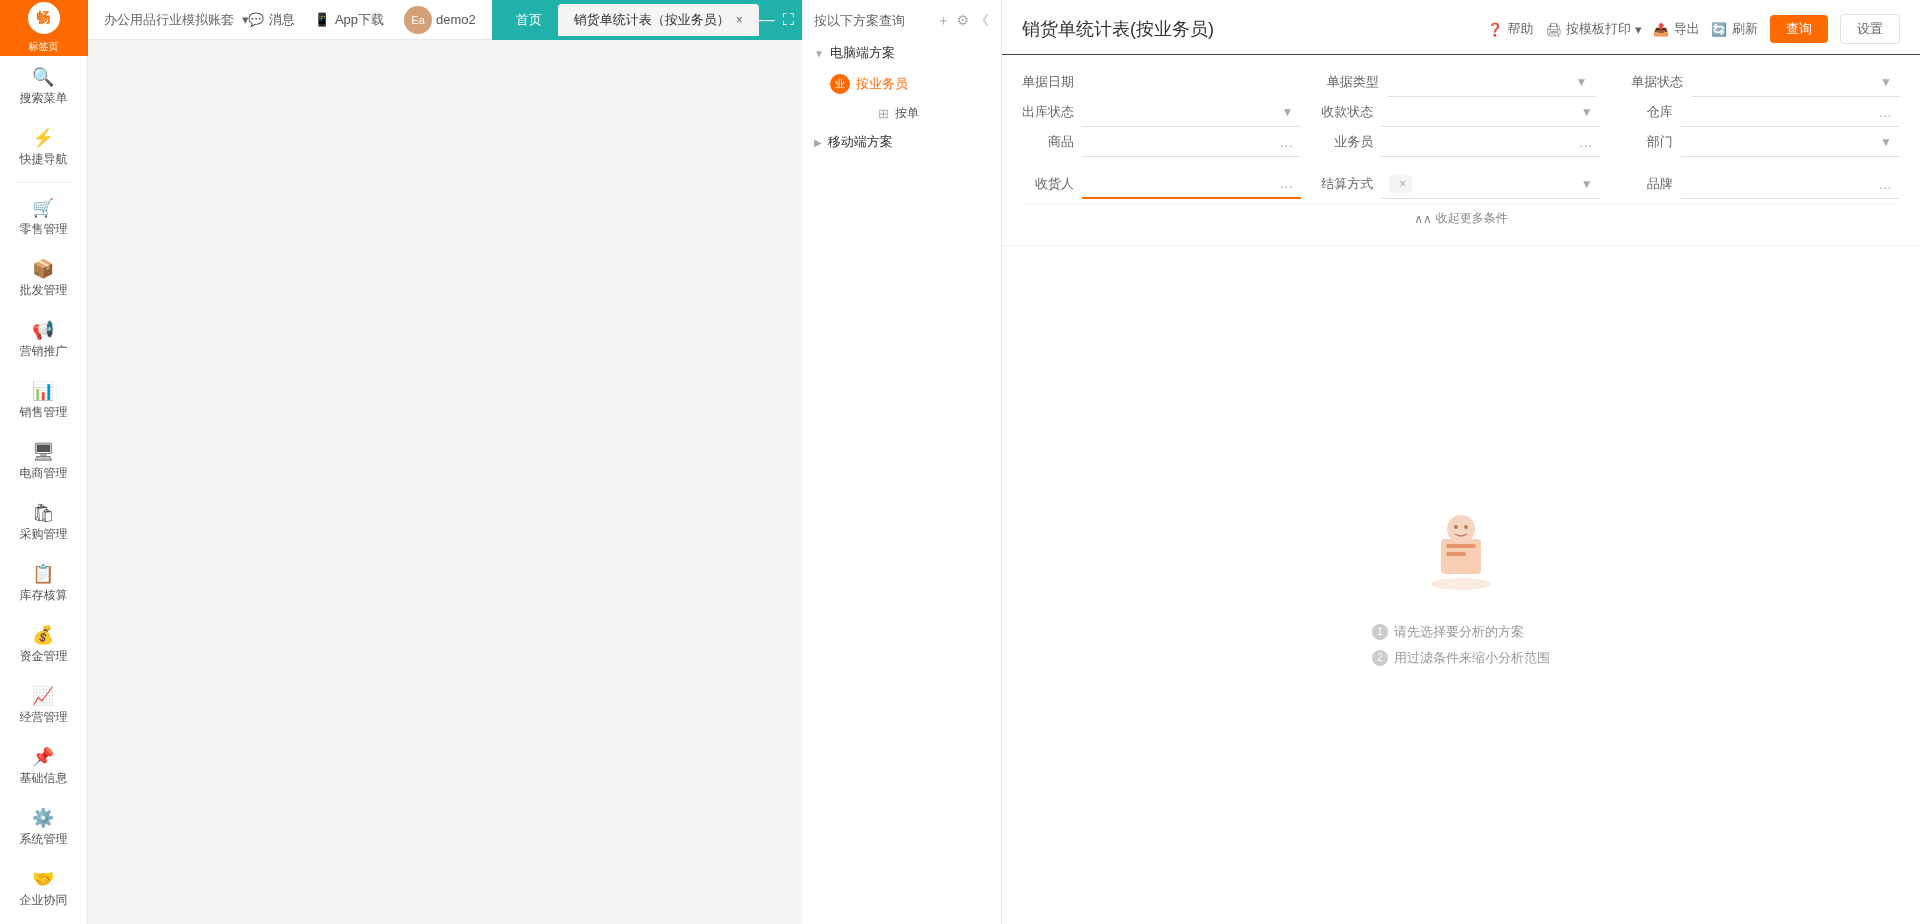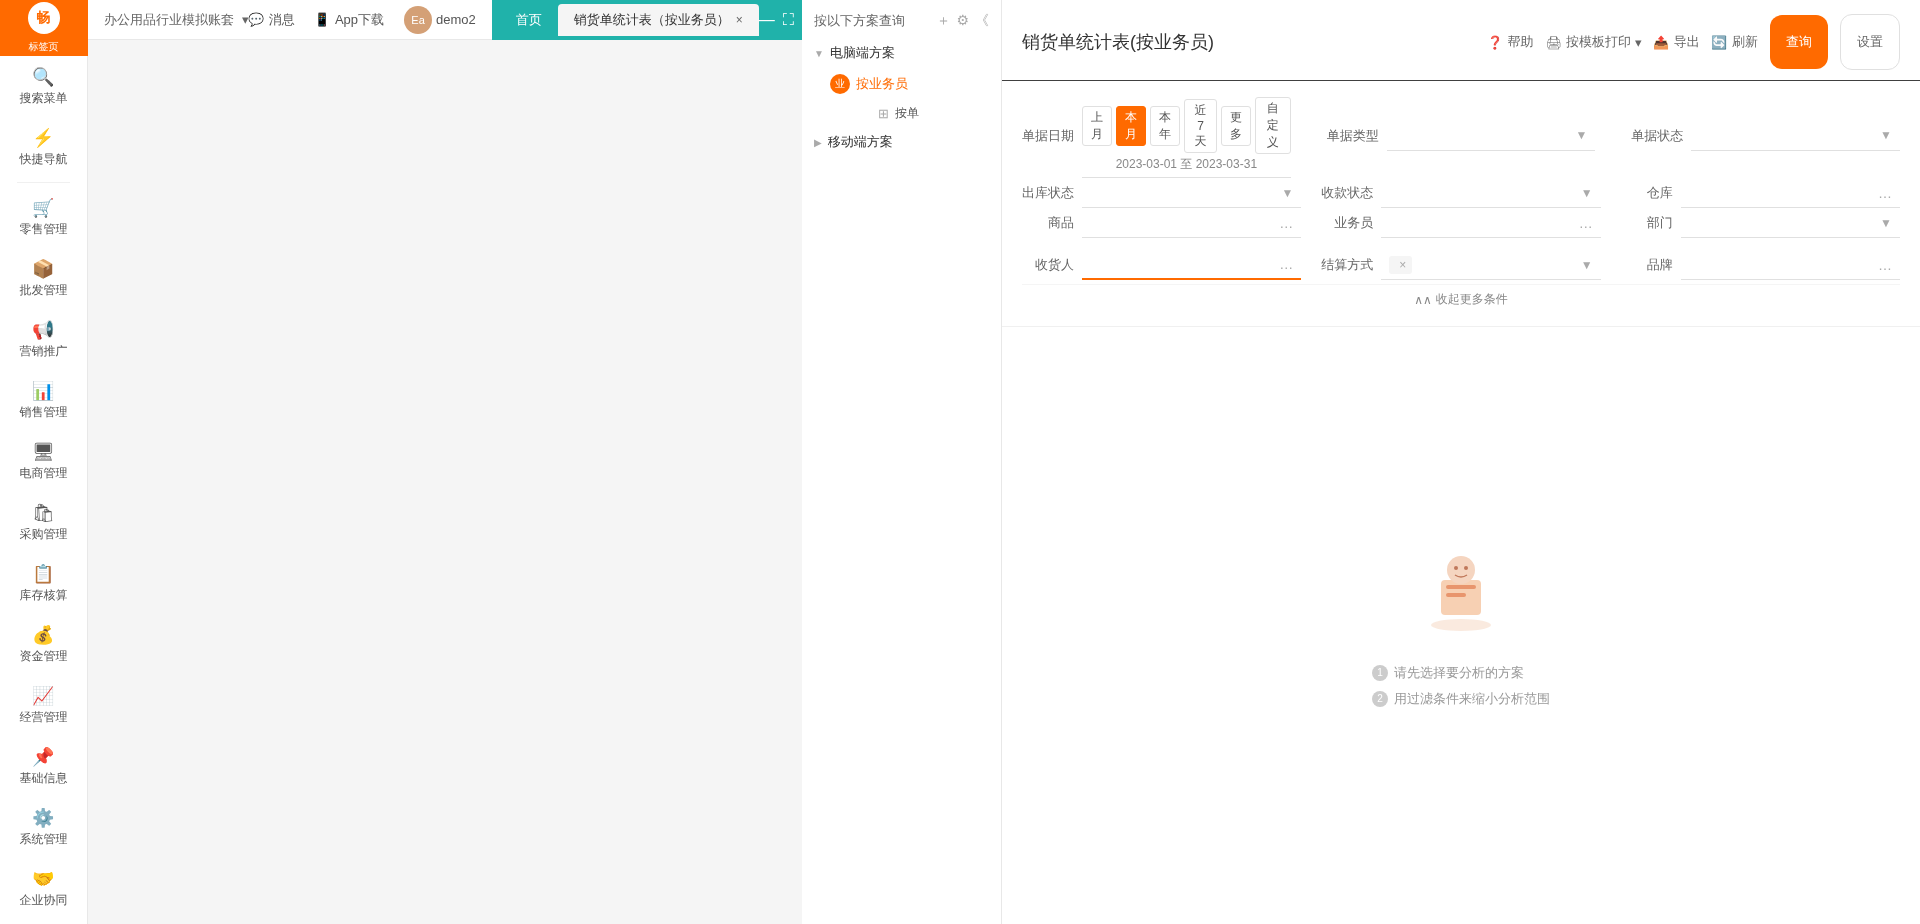--- a/index.html
+++ b/index.html
@@ -55,21 +55,21 @@
     .sub-icon { font-size: 13px; color: #aaa; }
 
     
     .right-panel { flex: 1; display: flex; flex-direction: column; background: #fff; overflow: hidden; }
 
     
     .page-header { padding: 14px 20px 10px; display: flex; align-items: center; justify-content: space-between; border-bottom: 1px solid #404040; }
     .page-title { font-size: 18px; color: #333; font-weight: 500; }
     .page-actions { display: flex; gap: 12px; align-items: center; }
     .page-action { display: flex; align-items: center; gap: 4px; cursor: pointer; color: #666; font-size: 13px; }
-    .action-btn { padding: 18px 16px; border-radius: 12px; border: none; cursor: pointer; font-size: 13px; }
+    .action-btn { padding: 5px 16px; border-radius: 4px; border: none; cursor: pointer; font-size: 13px; }
     .btn-query { background: #ff6a00; color: #fff; }
     .btn-setting { background: #fff; border: 1px solid #e0e0e0; color: #666; }
 
     
     .filter-area { padding: 12px 20px; border-bottom: 1px solid #f0f0f0; }
     .filter-label { width: 70px; color: #666; font-size: 13px; flex-shrink: 0; text-align: right; padding-right: 8px; }
     .date-btn { padding: 2px 8px; border-radius: 3px; border: 1px solid #e0e0e0; background: #fff; color: #555; font-size: 12px; cursor: pointer; }
     .date-btn.active { background: #ff6a00; color: #fff; border-color: #ff6a00; }
     .date-range { color: #888; font-size: 12px; }
     .select-arrow { color: #aaa; font-size: 12px; }
@@ -261,31 +261,20 @@
           <button class="action-btn btn-setting">设置</button>
         </div>
       </div>
 
       <div class="filter-area">
 
         <div style="display:grid; grid-template-columns: 1fr 1fr 1fr; gap: 0 36px; margin-bottom: 0;">
 
           <div class="filter-cell">
             <span class="filter-label">单据日期</span>
-            <div class="filter-content" style="flex:1; border-bottom:1px solid #e0e0e0; padding: 4px 0; display:flex; flex-direction:column; gap:2px;">
-              <div style="display:flex; align-items:center; gap:4px;">
-                <button class="date-btn">上月</button>
-                <button class="date-btn active">本月</button>
-                <button class="date-btn">本年</button>
-                <button class="date-btn">近7天</button>
-                <button class="date-btn">更多</button>
-                <button class="date-btn">自定义</button>
-              </div>
-              <div class="date-range">2023-03-01 至 2023-03-31</div>
-            </div>
           </div>
 
           <div class="filter-cell">
             <span class="filter-label">单据类型</span>
             <div class="filter-content has-dropdown" style="flex:1; border-bottom:1px solid #e0e0e0; padding:4px 8px; display:flex; align-items:center; justify-content:space-between; min-height:30px;">
               <span></span>
               <span class="select-arrow">▼</span>
             </div>
           </div>
 

